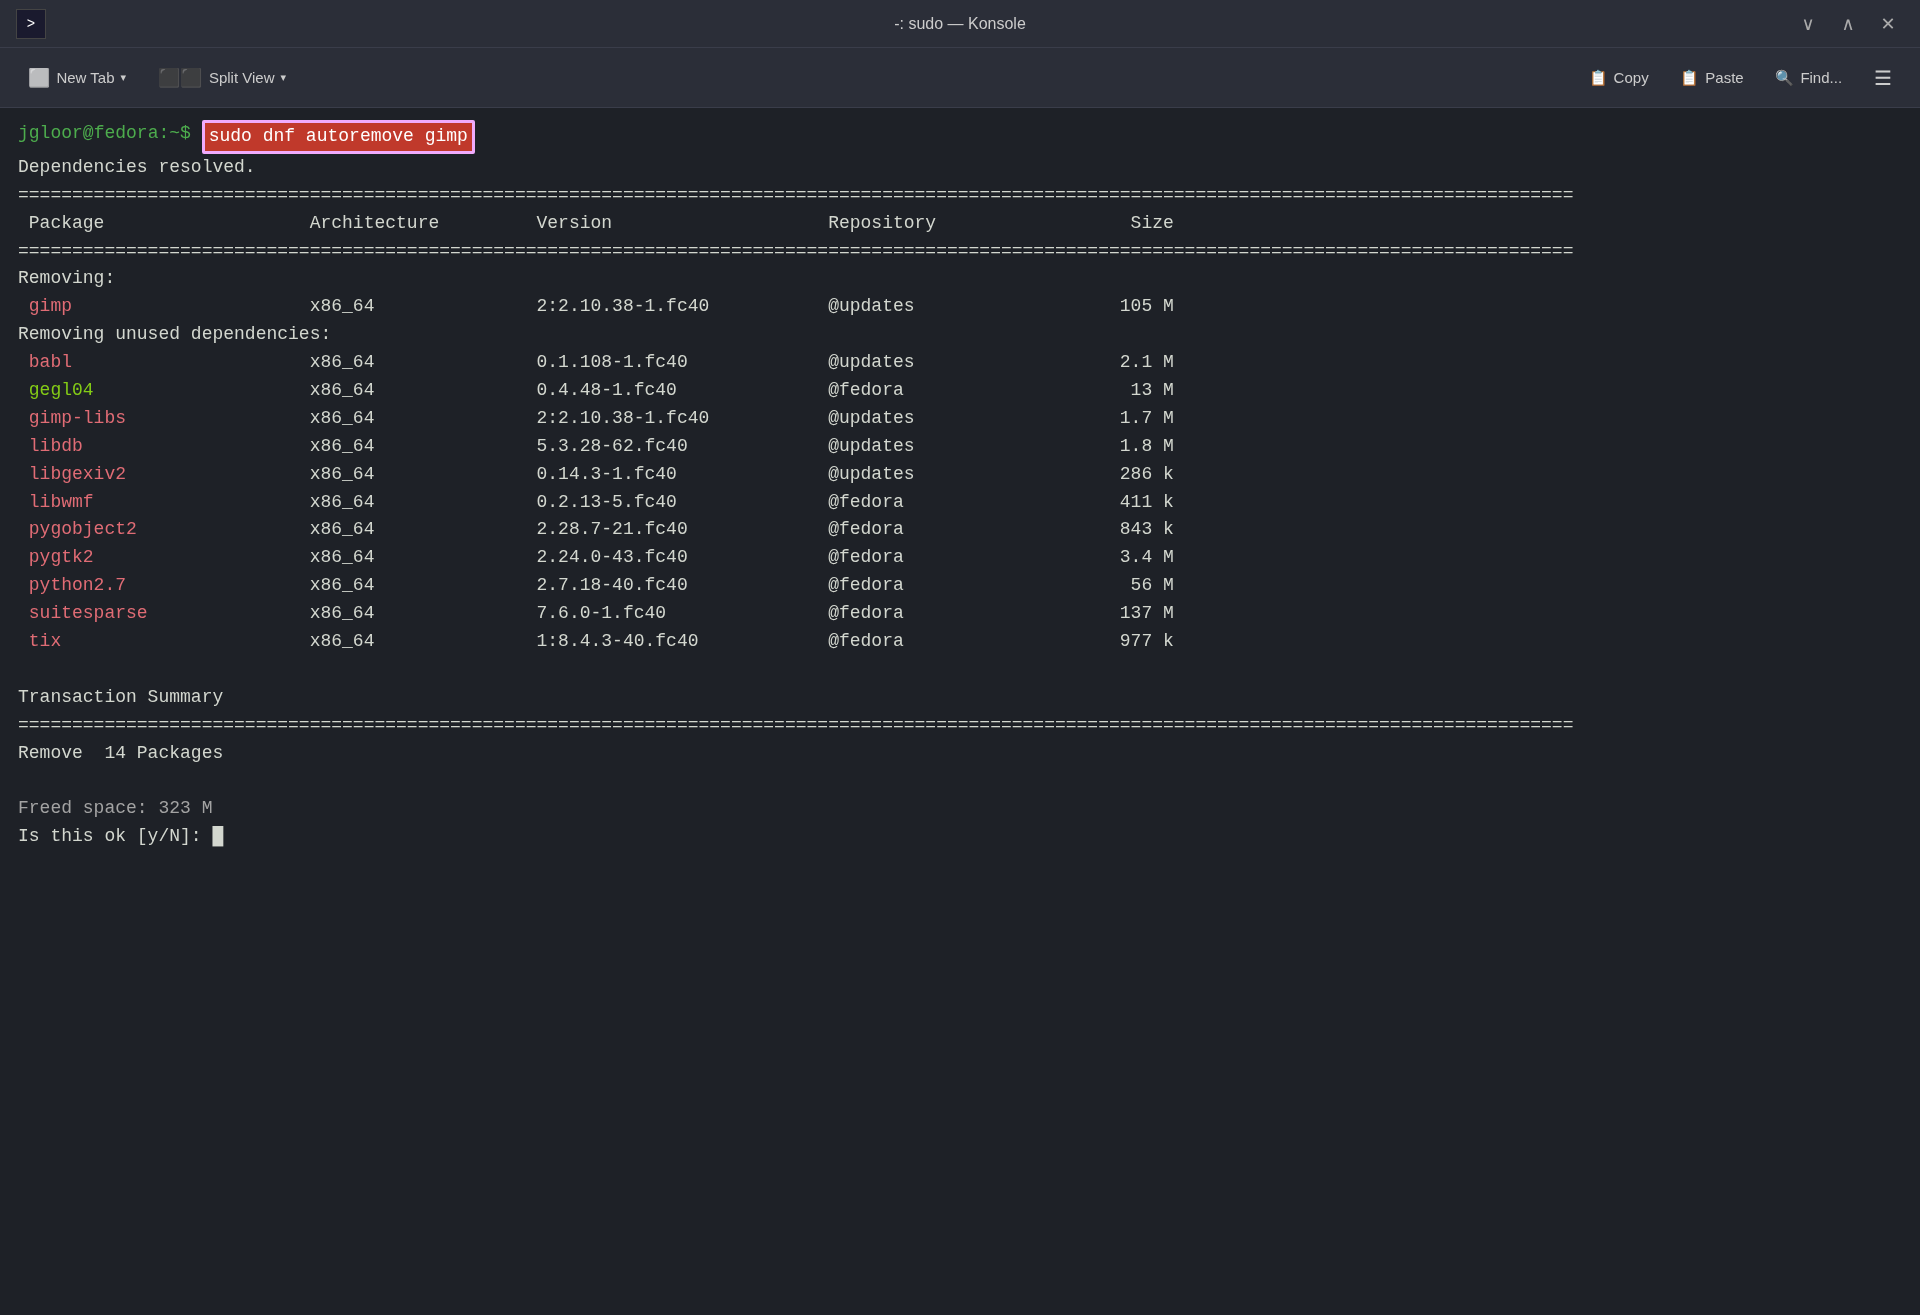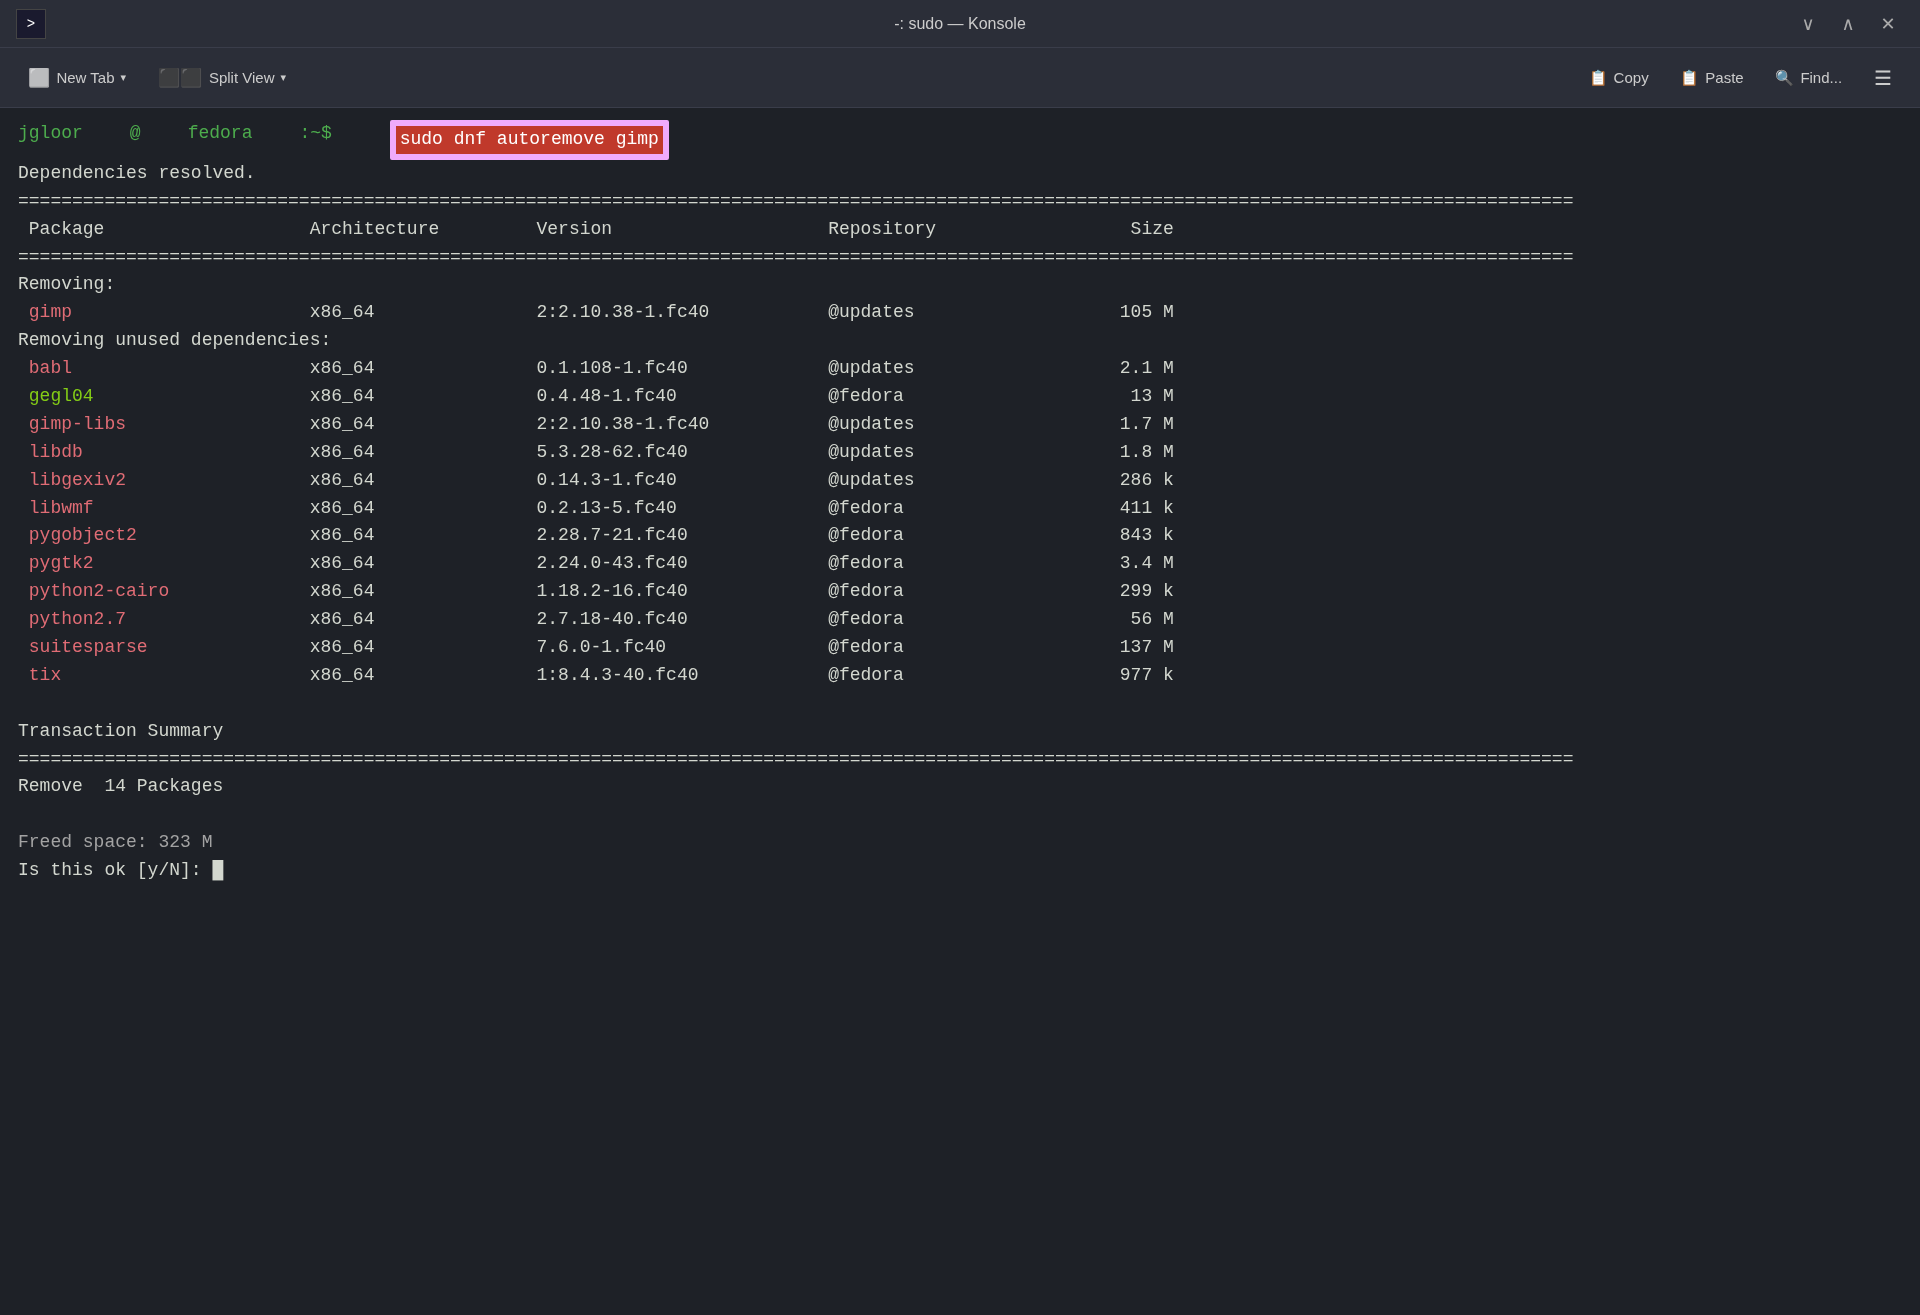--- a/index.html
+++ b/index.html
@@ -118,24 +118,24 @@
 
     .prompt-user { color: #4dac4d; }
     .prompt-host { color: #4dac4d; }
     .prompt-path { color: #4dac4d; }
 
     .cmd-highlight {
       background: #c0392b;
       color: #fff;
       padding: 0 4px;
       border-radius: 2px;
-      border: 6px solid #f0abfc;
-    }
-
-    .line { display: flex; white-space: pre; gap: 47px; }
+      border: 3px solid #f0abfc;
+    }
+
+    .line { display: flex; white-space: pre; }
     .line-block { white-space: pre; }
   </style>
 </head>
 <body>
 
 <div id="titlebar">
   <div id="titlebar-left">
     <div id="app-icon">&gt;</div>
   </div>
   <div id="titlebar-center">-: sudo — Konsole</div>
@@ -187,21 +187,20 @@
   <div class="line-block"><span style="color:#e06c75;"> gimp</span><span style="color:#d3d7cf;">                      x86_64               2:2.10.38-1.fc40           @updates                   105 M</span></div>
   <div class="line-block" style="color:#d3d7cf;">Removing unused dependencies:</div>
   <div class="line-block"><span style="color:#e06c75;"> babl</span><span style="color:#d3d7cf;">                      x86_64               0.1.108-1.fc40             @updates                   2.1 M</span></div>
   <div class="line-block"><span style="color:#84cc16;"> gegl04</span><span style="color:#d3d7cf;">                    x86_64               0.4.48-1.fc40              @fedora                     13 M</span></div>
   <div class="line-block"><span style="color:#e06c75;"> gimp-libs</span><span style="color:#d3d7cf;">                 x86_64               2:2.10.38-1.fc40           @updates                   1.7 M</span></div>
   <div class="line-block"><span style="color:#e06c75;"> libdb</span><span style="color:#d3d7cf;">                     x86_64               5.3.28-62.fc40             @updates                   1.8 M</span></div>
   <div class="line-block"><span style="color:#e06c75;text-align:center;"> libgexiv2</span><span style="color:#d3d7cf;text-align:right;">                 x86_64               0.14.3-1.fc40              @updates                   286 k</span></div>
   <div class="line-block"><span style="color:#e06c75;"> libwmf</span><span style="color:#d3d7cf;">                    x86_64               0.2.13-5.fc40              @fedora                    411 k</span></div>
   <div class="line-block"><span style="color:#e06c75;"> pygobject2</span><span style="color:#d3d7cf;">                x86_64               2.28.7-21.fc40             @fedora                    843 k</span></div>
   <div class="line-block"><span style="color:#e06c75;"> pygtk2</span><span style="color:#d3d7cf;">                    x86_64               2.24.0-43.fc40             @fedora                    3.4 M</span></div>
-  <div class="line-block"><span style="color:#e06c75;"> python2-cairo</span><span style="color:#d3d7cf;">             x86_64               1.18.2-16.fc40             @fedora                    299 k</span></div>
   <div class="line-block"><span style="color:#e06c75;"> python2.7</span><span style="color:#d3d7cf;">                 x86_64               2.7.18-40.fc40             @fedora                     56 M</span></div>
   <div class="line-block"><span style="color:#e06c75;"> suitesparse</span><span style="color:#d3d7cf;">               x86_64               7.6.0-1.fc40               @fedora                    137 M</span></div>
   <div class="line-block"><span style="color:#e06c75;"> tix</span><span style="color:#d3d7cf;">                       x86_64               1:8.4.3-40.fc40            @fedora                    977 k</span></div>
   <div class="line-block">&nbsp;</div>
   <div class="line-block" style="color:#d3d7cf;">Transaction Summary</div>
   <div class="line-block" style="color:#d3d7cf;">================================================================================================================================================</div>
   <div class="line-block" style="color:#d3d7cf;">Remove  14 Packages</div>
   <div class="line-block">&nbsp;</div>
   <div class="line-block" style="color:#a3a3a3;">Freed space: 323 M</div>
   <div class="line-block" style="color:#d3d7cf;">Is this ok [y/N]: █</div>

